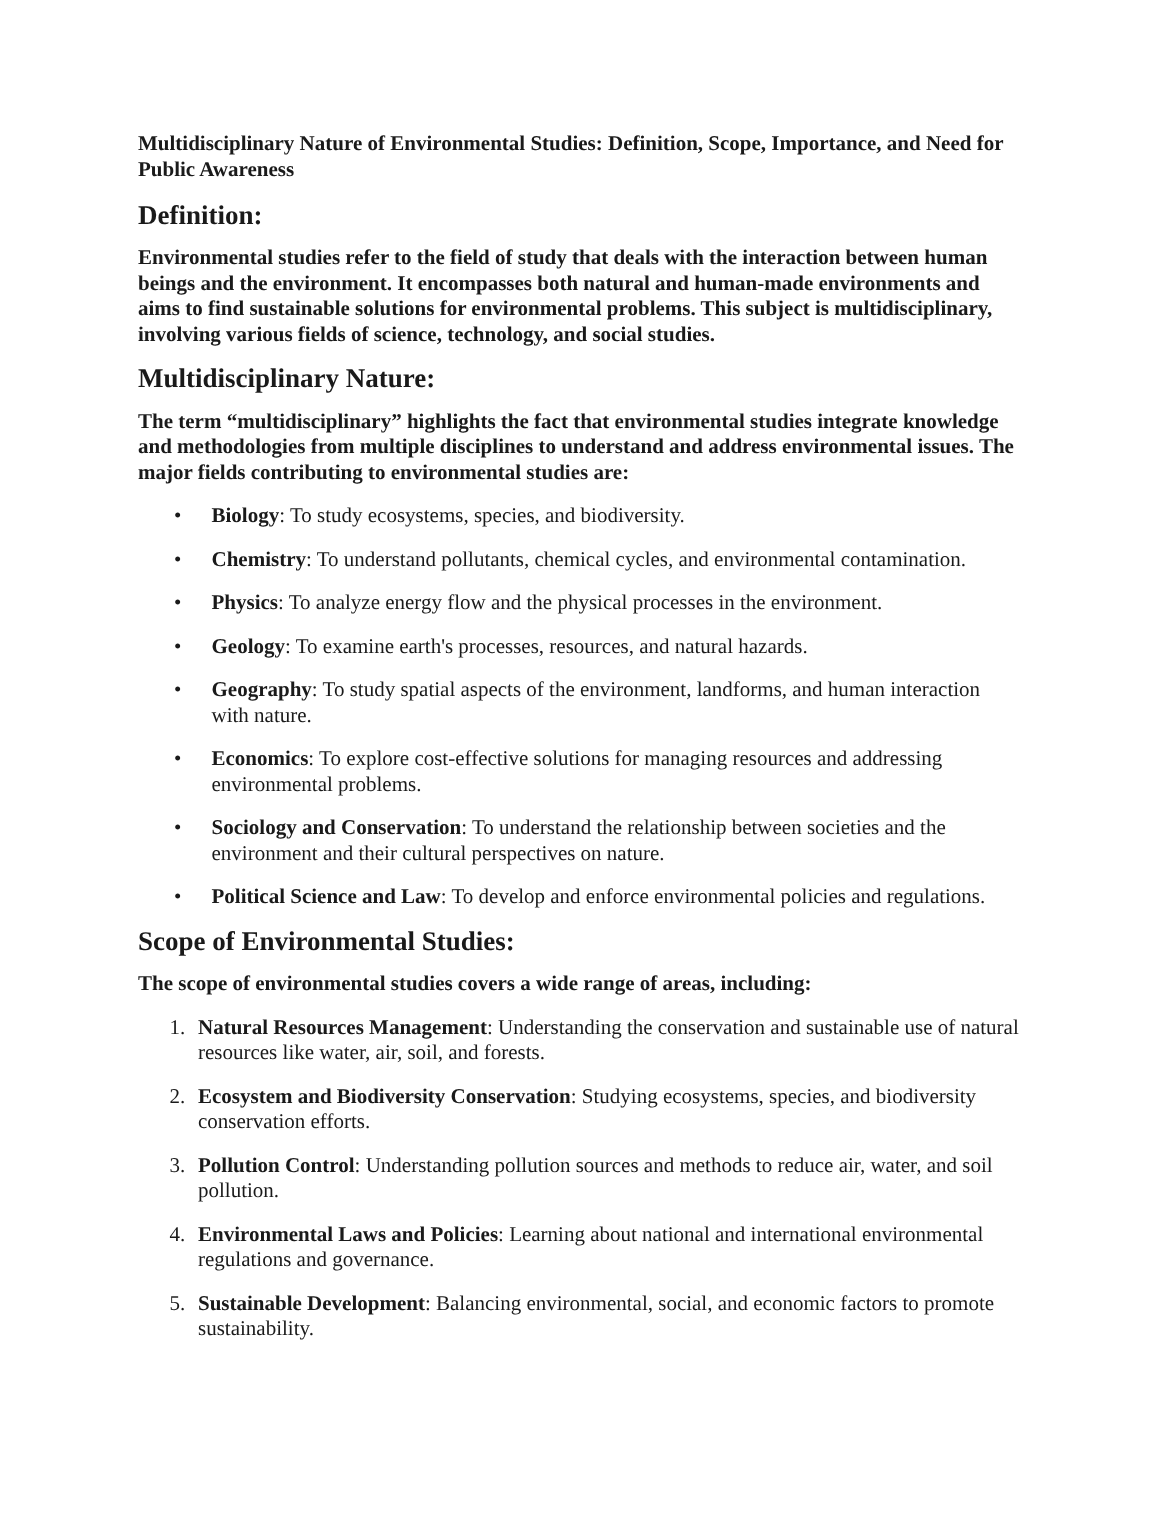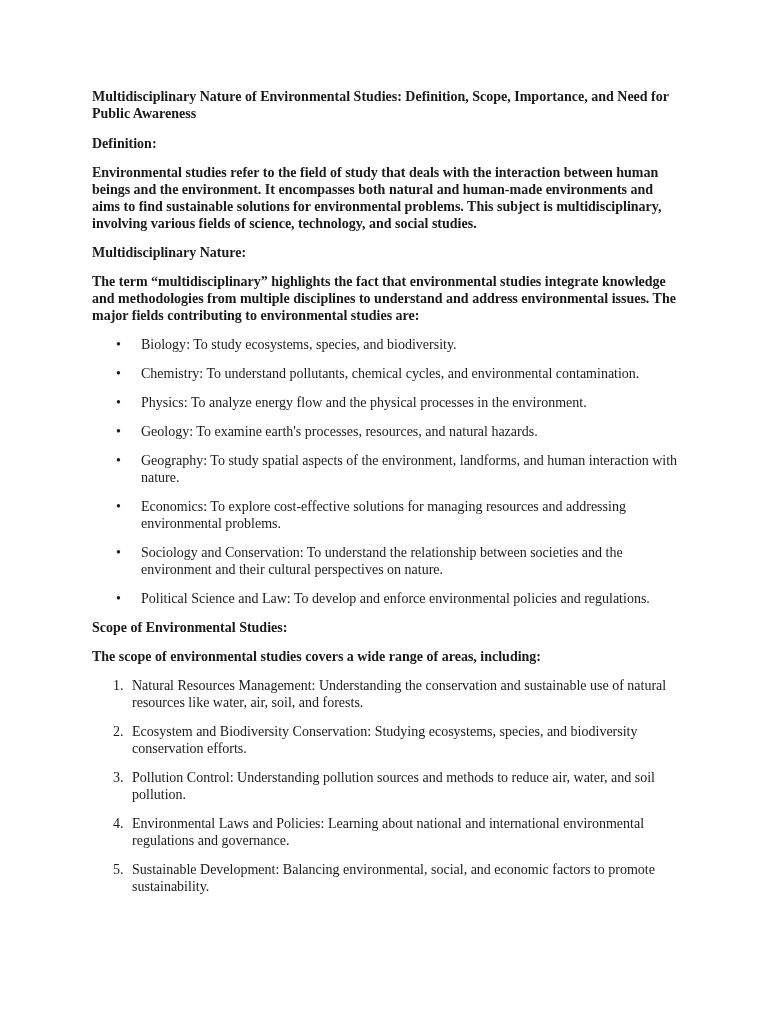--- a/index.html
+++ b/index.html
@@ -22,21 +22,21 @@
     font-size: 14px;
     line-height: 17px;
     color: #1a1a1a;
   }
   .doc-title {
     font-size: 14px;
     font-weight: bold;
     margin: 0 0 13px 0;
   }
   .doc-heading {
-    font-size: 14px;
+    font-size: 18px;
     font-weight: bold;
     margin: 0 0 12px 0;
   }
   .doc-para {
     margin: 0 0 12px 0;
     font-weight: bold;
   }
   .doc-list {
     list-style: none;
     margin: 0 0 0 0;
@@ -62,21 +62,21 @@
     padding-left: 40px;
   }
   ol.doc-list li::before {
     counter-increment: scopeItem;
     content: counter(scopeItem) ".";
     position: absolute;
     left: 21px;
     top: 0;
   }
   .term {
-    font-weight: normal;
+    font-weight: bold;
   }
 </style>
 </head>
 <body>
 
 <div class="doc-page">
 
   <h1 class="doc-title">Multidisciplinary Nature of Environmental Studies: Definition, Scope, Importance, and Need for Public Awareness</h1>
 
   <h2 class="doc-heading">Definition:</h2>

